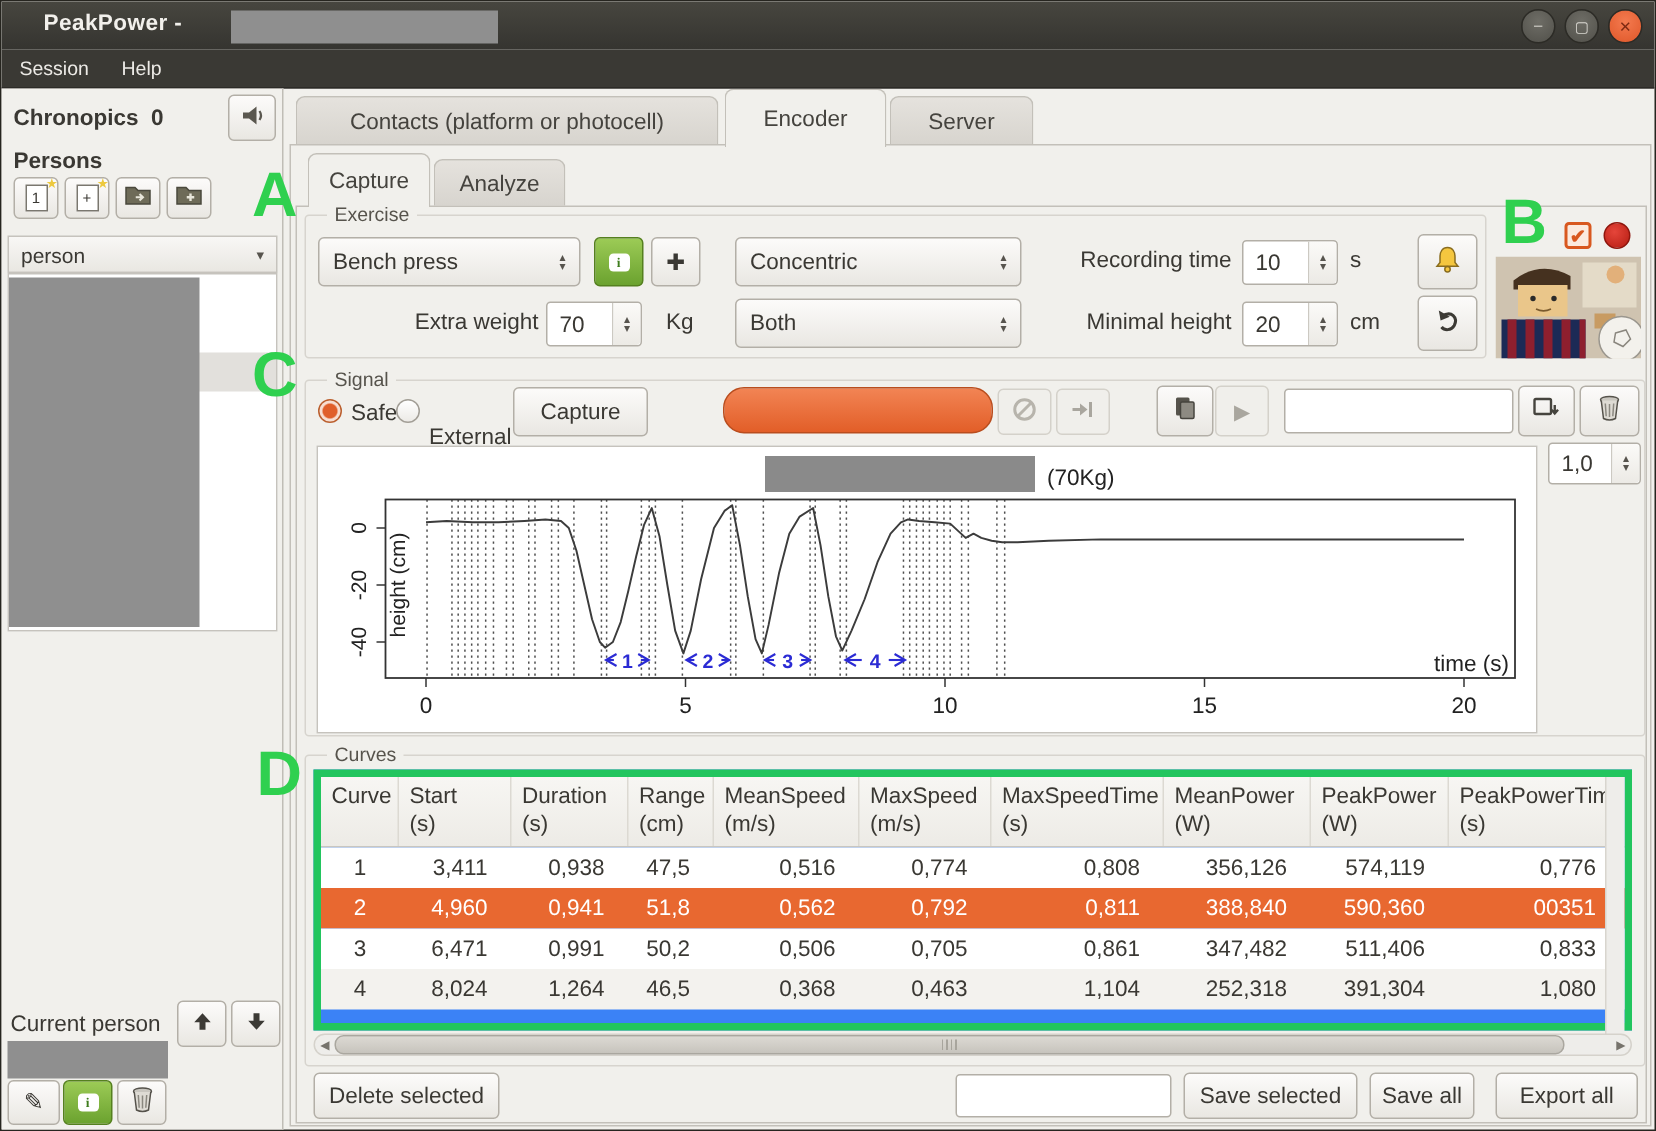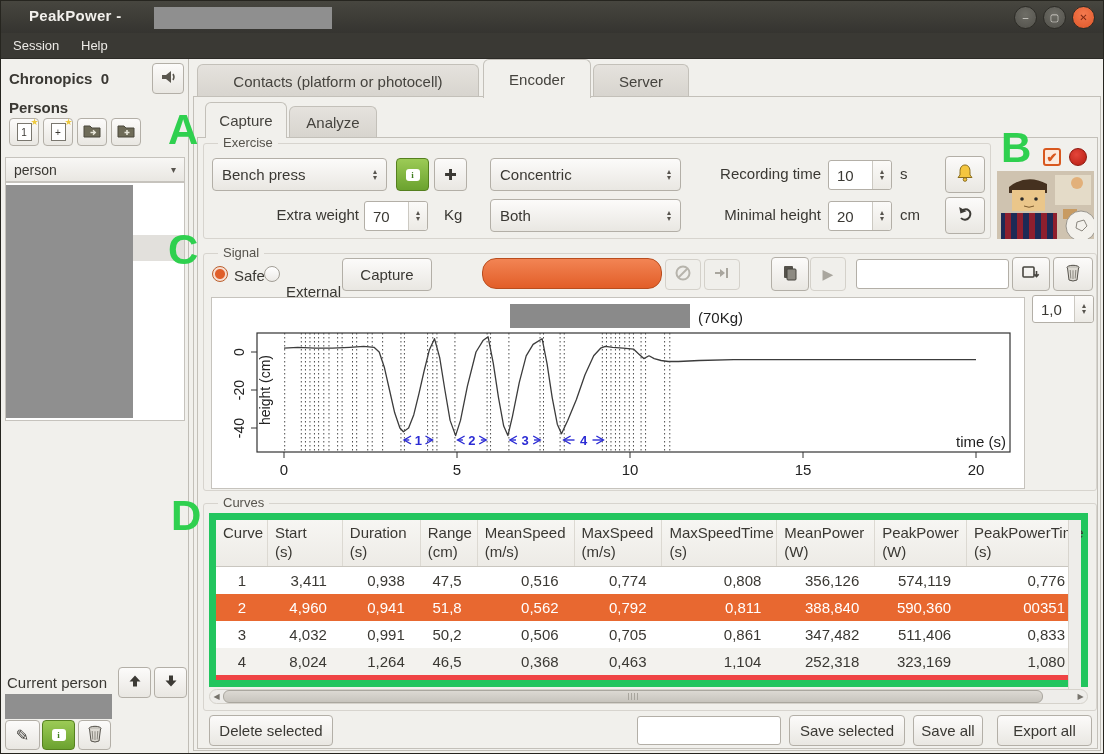--- a/index.html
+++ b/index.html
@@ -54,21 +54,21 @@
   .person-list{background:#fff;border:1px solid #c6c3bd;}
   .sel-band{background:#e2e0dc;}
   .doc{width:13px;height:16px;background:#fff;border:1px solid #7a776f;font-size:10px;display:flex;
        align-items:center;justify-content:center;position:relative;color:#3a3833;}
   .star{position:absolute;top:-7px;right:-8px;color:#edc93f;font-size:9px;}
   .green-btn{background:linear-gradient(#9ccb56,#6ba22f);border:1px solid #55801f;border-radius:4px;
              display:flex;align-items:center;justify-content:center;}
   .bubble{width:14px;height:12px;background:#fff;border-radius:3px;display:flex;align-items:center;justify-content:center;}
   .bubble i{color:#3f7d1e;font-style:normal;font-weight:bold;font-size:9px;font-family:"Liberation Serif",serif;}
   
-  .table-wrap{background:#ef4444;border:7px solid #22c55e;}
+  .table-wrap{background:#3b82f6;border:5px solid #22c55e;}
   .thead{display:flex;background:linear-gradient(#f7f6f3,#edebe6);border-bottom:1px solid #c9c6bf;height:46px;}
   .th{padding:3px 0 0 7px;font-size:15px;line-height:19px;border-right:1px solid #dcd9d2;box-sizing:border-box;color:#3a3833;}
   .tr{display:flex;height:27px;align-items:center;font-size:15px;background:#fff;}
   .tr.alt{background:#f3f2ee;}
   .tr.selected{background:#e86830;color:#fff;}
   .td{box-sizing:border-box;text-align:right;padding-right:16px;white-space:nowrap;}
   .td.center{text-align:center;padding-right:0;}
   .vscroll{background:#eeedea;border-left:1px solid #d8d5ce;}
   .scroll-h{background:#eeedea;border:1px solid #d5d2cb;border-radius:8px;display:flex;align-items:center;}
   .scroll-arrow{width:13px;text-align:center;font-size:8px;color:#76736c;}
@@ -524,40 +524,40 @@
           <div class="td" style="width: 57px;">51,8</div>
           <div class="td" style="width: 97px;">0,562</div>
           <div class="td" style="width: 88px;">0,792</div>
           <div class="td" style="width: 115px;">0,811</div>
           <div class="td" style="width: 98px;">388,840</div>
           <div class="td" style="width: 92px;">590,360</div>
           <div class="td" style="width: 114px;">00351</div>
         </div>
         <div class="tr">
           <div class="td center" style="width: 52px;">3</div>
-          <div class="td" style="width: 75px;">4,032</div>
+          <div class="td" style="width: 75px;">6,471</div>
           <div class="td" style="width: 78px;">0,991</div>
           <div class="td" style="width: 57px;">50,2</div>
           <div class="td" style="width: 97px;">0,506</div>
           <div class="td" style="width: 88px;">0,705</div>
           <div class="td" style="width: 115px;">0,861</div>
           <div class="td" style="width: 98px;">347,482</div>
           <div class="td" style="width: 92px;">511,406</div>
           <div class="td" style="width: 114px;">0,833</div>
         </div>
         <div class="tr alt">
           <div class="td center" style="width: 52px;">4</div>
           <div class="td" style="width: 75px;">8,024</div>
           <div class="td" style="width: 78px;">1,264</div>
           <div class="td" style="width: 57px;">46,5</div>
           <div class="td" style="width: 97px;">0,368</div>
           <div class="td" style="width: 88px;">0,463</div>
           <div class="td" style="width: 115px;">1,104</div>
           <div class="td" style="width: 98px;">252,318</div>
-          <div class="td" style="width: 92px;">323,169</div>
+          <div class="td" style="width: 92px;">391,304</div>
           <div class="td" style="width: 114px;">1,080</div>
         </div>
       </div>
     <div class="abs vscroll" style="right:0;top:0;width:13px;height:172px"></div>
   </div>
   <div class="abs scroll-h" style="left:208px;top:688px;width:879px;height:15px">
     <span class="scroll-arrow">◀</span>
     <div class="thumb" style="width:818px">
         <span class="grip"></span>
       </div>

